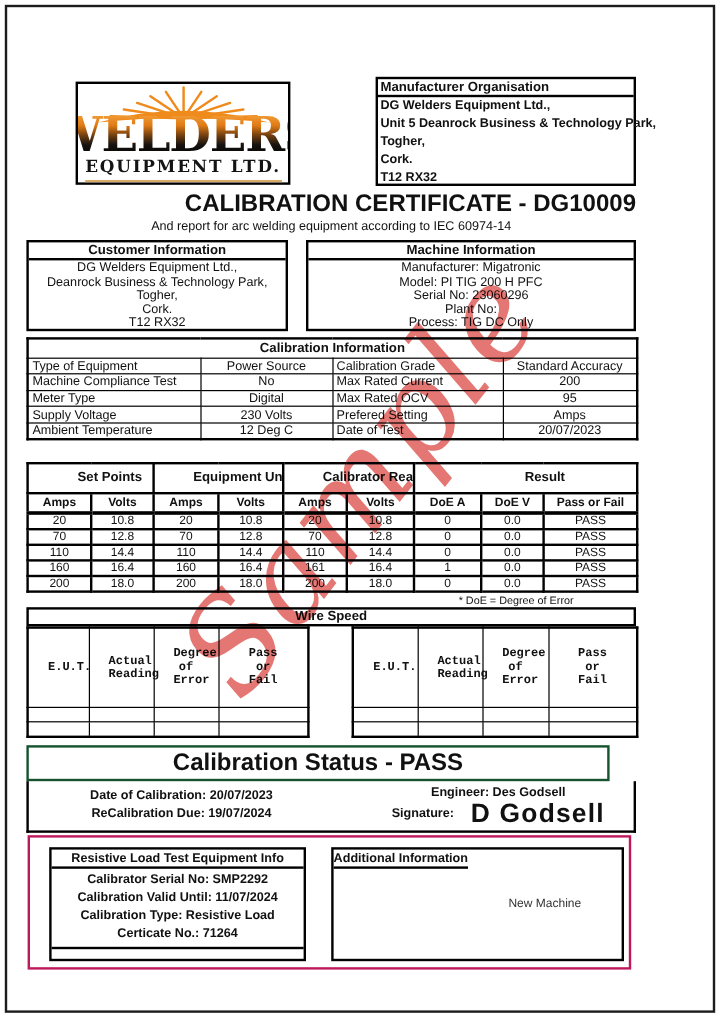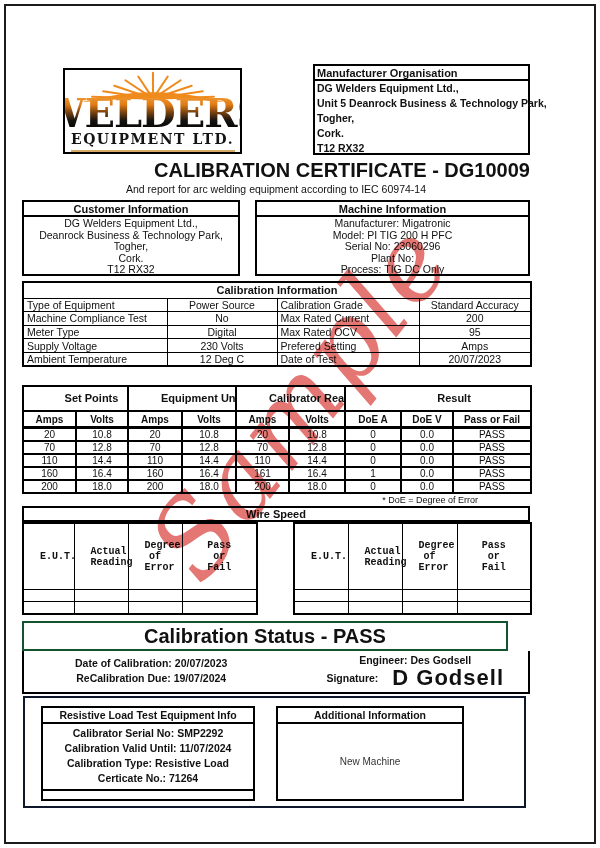--- a/index.html
+++ b/index.html
@@ -96,32 +96,32 @@
   .status-left { width:53%; display:flex; flex-direction:column; justify-content:center; align-items:center; }
   .status-left div { font-weight:bold; font-size:10.5px; line-height:15px; }
   .status-right { width:47%; display:flex; flex-direction:column; justify-content:center; align-items:center; }
   .engineer-line { font-weight:bold; font-size:10.5px; line-height:13px; }
   .sig-row { display:flex; align-items:center; }
   .sig-label { font-weight:bold; font-size:10.5px; margin-right:14px; }
   .sig-name { font-weight:bold; font-size:22px; letter-spacing:1px; line-height:22px; }
 
   
   .bottom-outer {
-    margin-top:2px; margin-left:1px; width:503px; height:112px; border:2px solid #0f172a;
+    margin-top:2px; margin-left:1px; width:503px; height:112px; border:2px solid #be185d;
     display:flex; padding-top:8px; padding-left:16px;
   }
   .rl-box { width:214px; height:95px; border:2px solid #000; display:flex; flex-direction:column; }
   .box-title {
     font-weight:bold; font-size:10.5px; text-align:center; height:16px; line-height:15px;
     border-bottom:2px solid #000;
   }
   .rl-lines { border-bottom:2px solid #000; padding:2px 0 3px; }
   .rl-lines div { font-weight:bold; font-size:10.5px; line-height:15px; text-align:center; white-space:nowrap; }
   .rl-empty { flex:1; }
-  .ai-box { width:188px; height:95px; border:2px solid #000; margin-left:21px; display:flex; flex-direction:column; }
+  .ai-box { width:244px; height:95px; border:2px solid #000; margin-left:21px; display:flex; flex-direction:row; }
   .ai-content { flex:1; display:flex; align-items:center; justify-content:center; font-size:10px; color:#333; }
 
   
   .watermark {
     position:absolute; left:100px; top:362px; width:380px; text-align:center;
     font-family:"DejaVu Serif", serif; font-style:italic; font-size:106px; line-height:1;
     color:#dd5550; opacity:0.8; mix-blend-mode:multiply;
     transform:rotate(-52deg); transform-origin:center center;
     pointer-events:none; z-index:5; letter-spacing:2px;
   }

